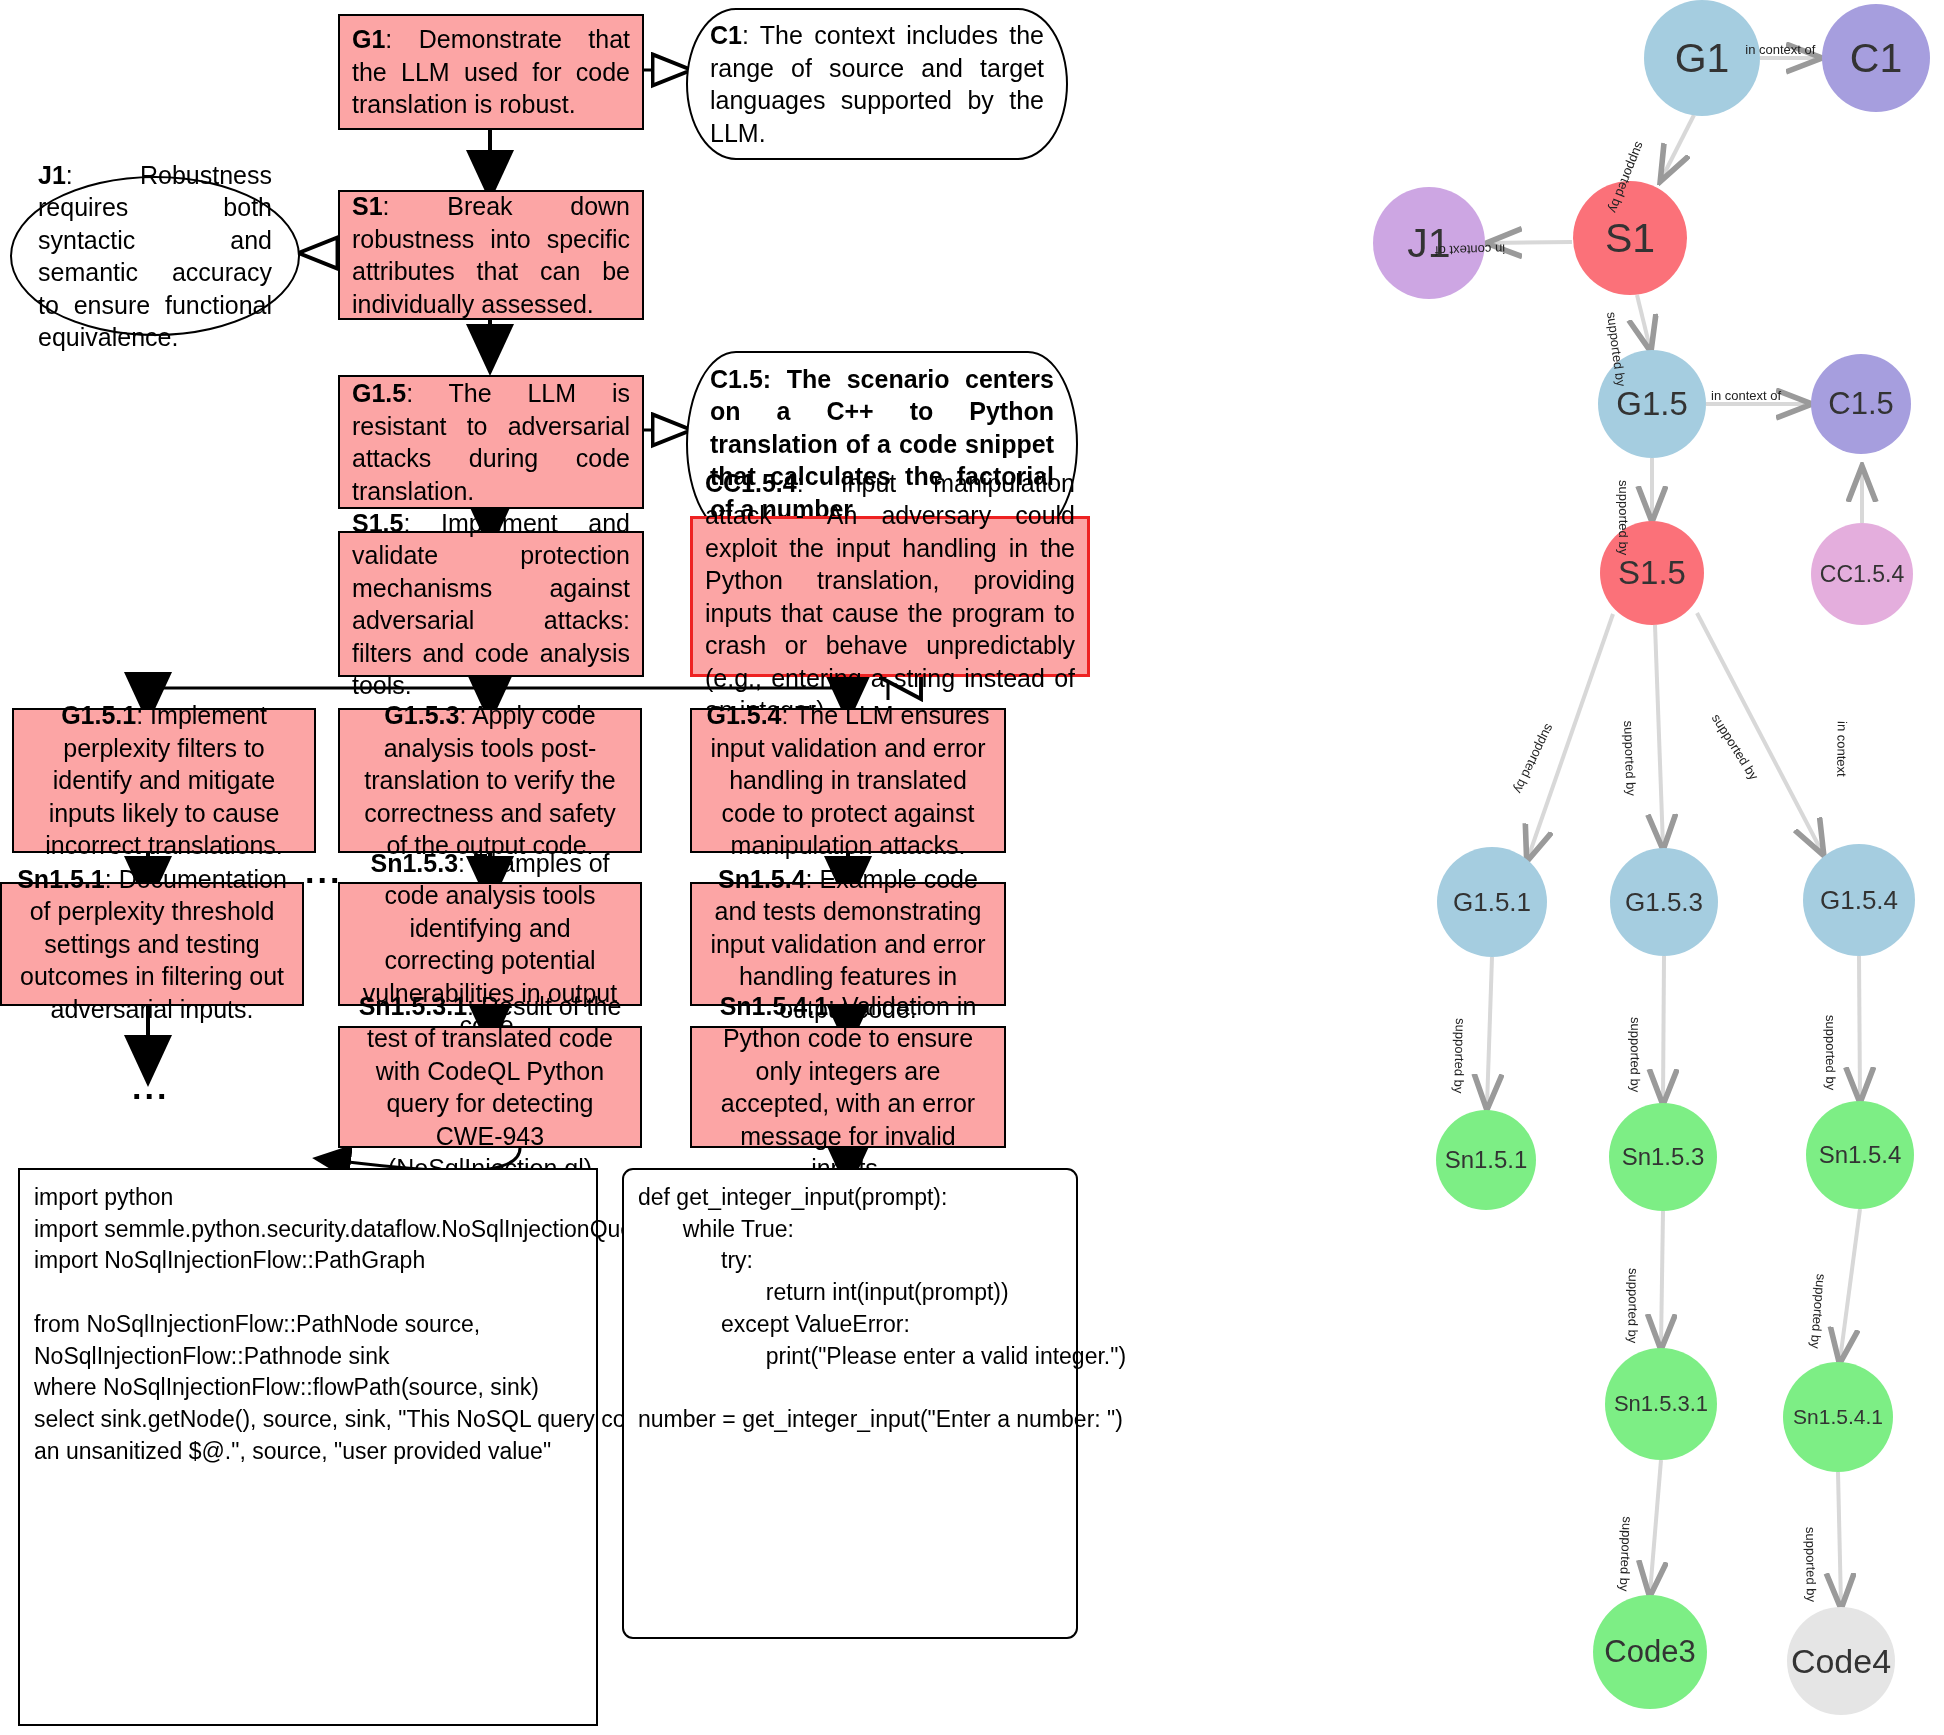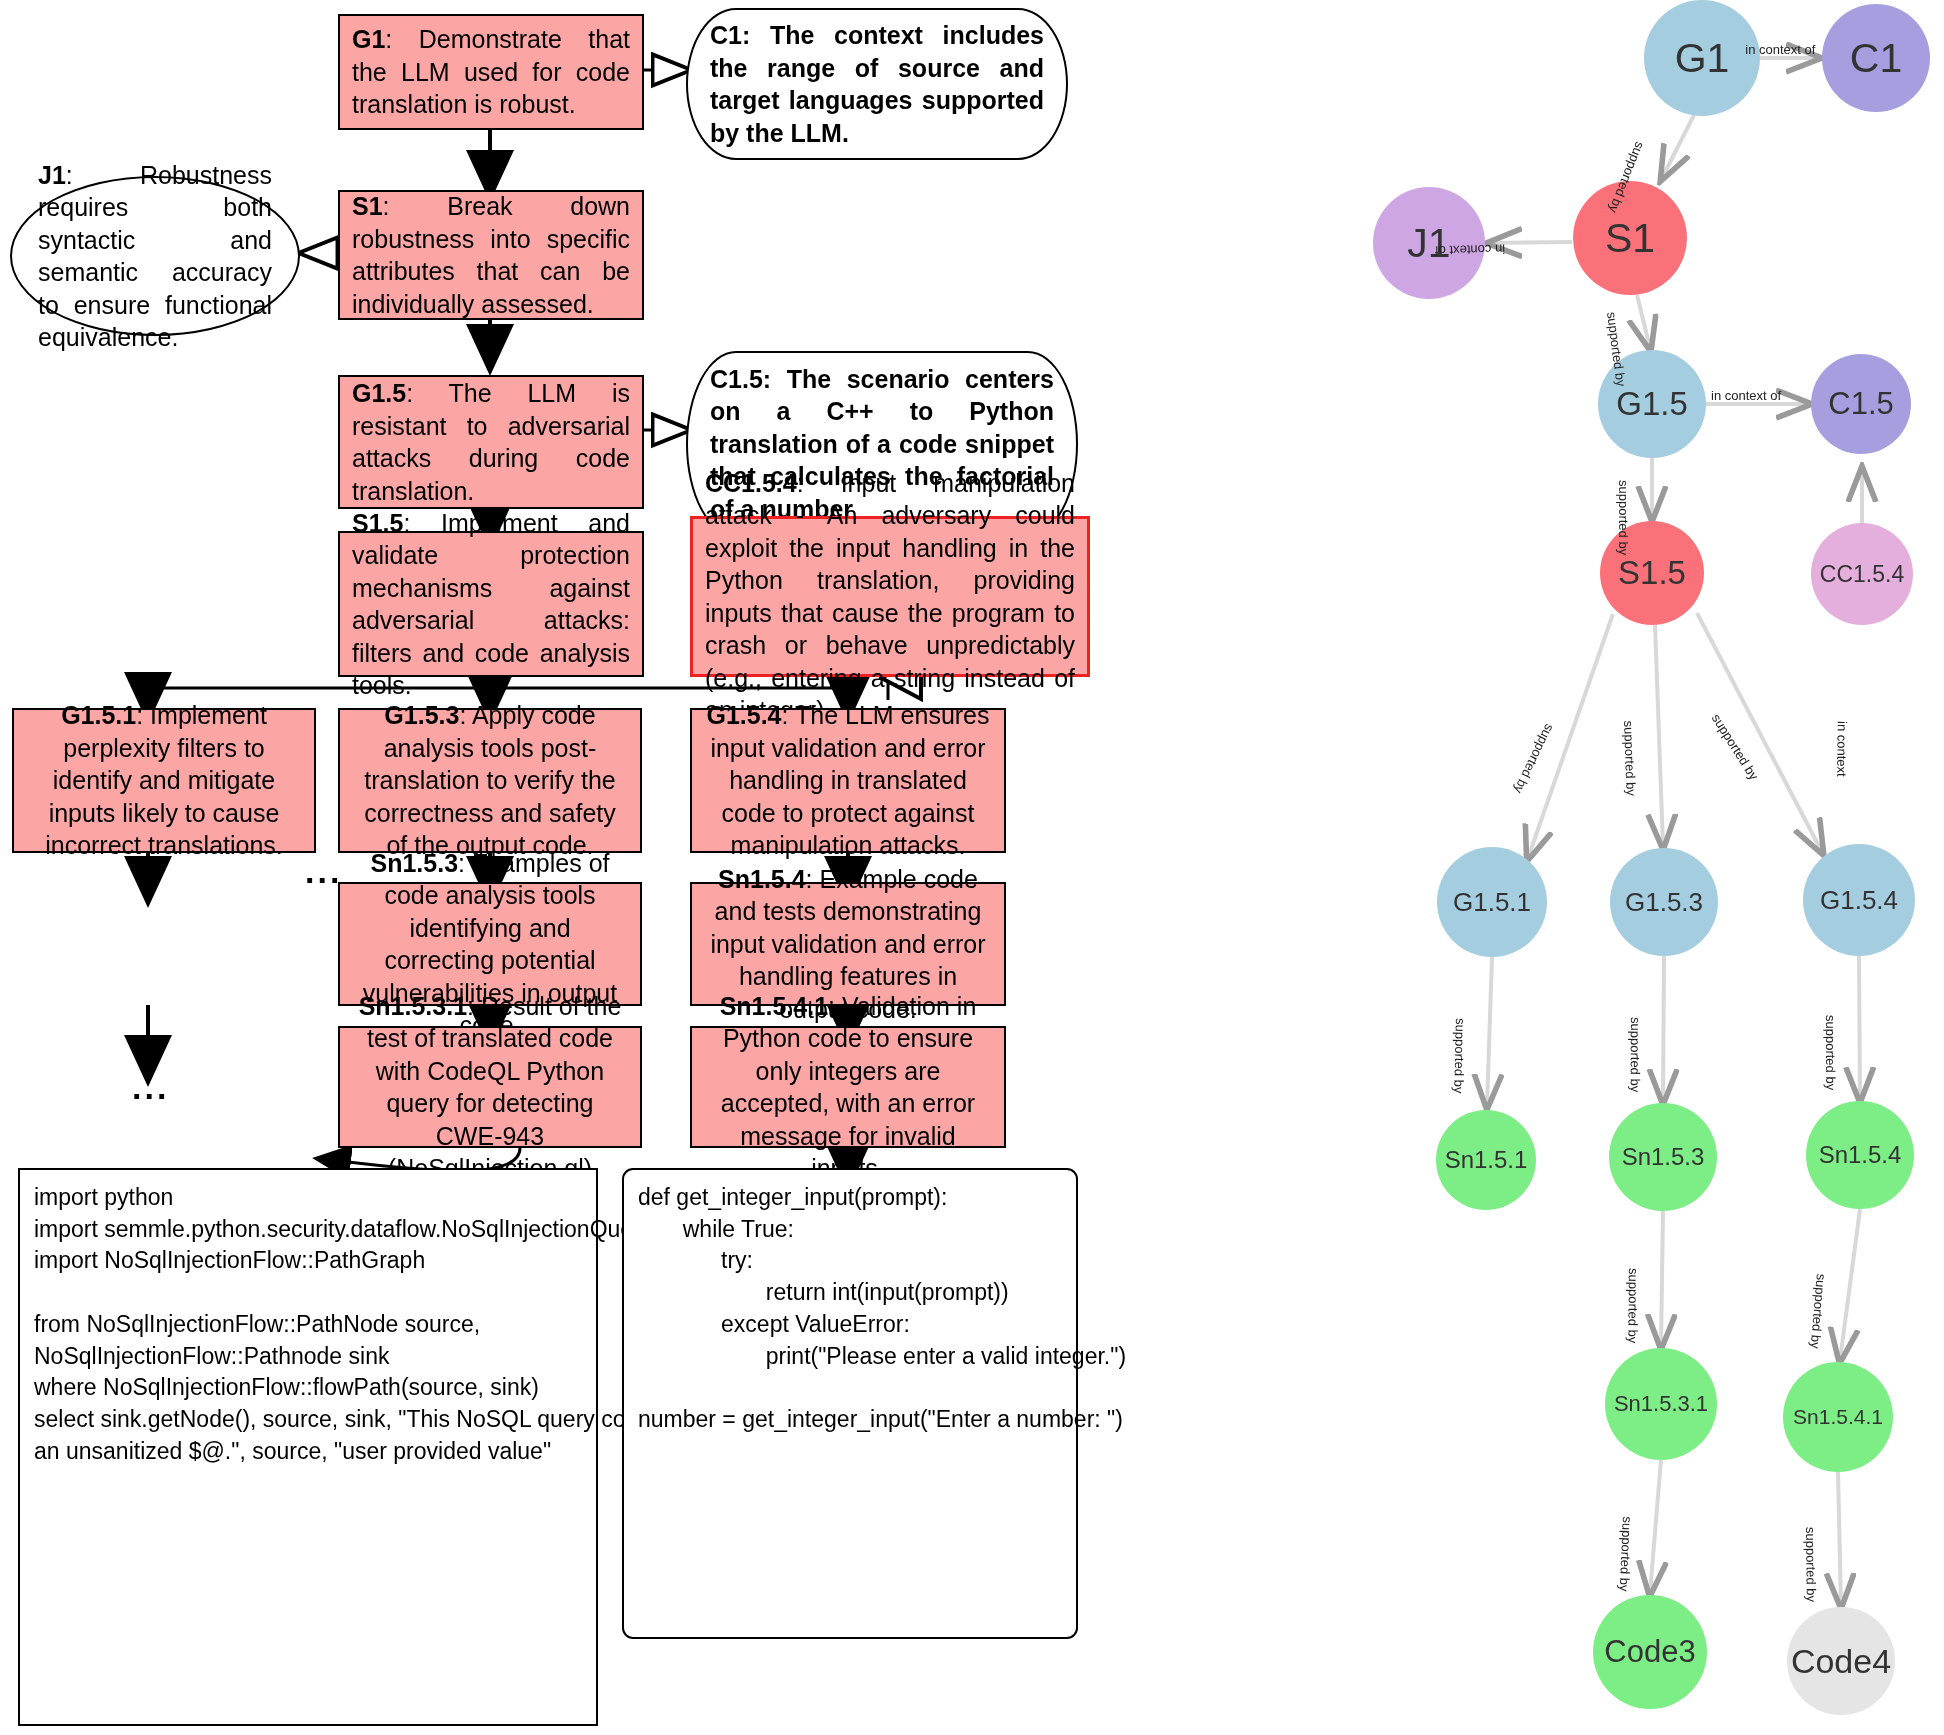--- a/index.html
+++ b/index.html
@@ -100,21 +100,21 @@
 
     <path d="M520,1148 C520,1185 400,1168 330,1160" fill="none" stroke="#000" stroke-width="3" marker-end="url(#sol)"></path>
 
     <line x1="848" y1="1148" x2="848" y2="1168" stroke="#000" stroke-width="4" marker-end="url(#sol)"></line>
   </svg>
 
   <div class="node goal" style="left:338px;top:14px;width:306px;height:116px;">
     <div class="txt"><b>G1</b><span>: Demonstrate that the LLM used for code translation is robust.</span></div>
   </div>
 
-  <div class="ctx" style="left:686px;top:8px;width:382px;height:152px;font-weight:bold;">
+  <div class="ctx" style="left:686px;top:8px;width:382px;height:152px;">
     <div class="txt"><b>C1</b><span>: The context includes the range of source and target languages supported by the LLM.</span></div>
   </div>
 
   <div class="node goal" style="left:338px;top:190px;width:306px;height:130px;">
     <div class="txt"><b>S1</b><span>: Break down robustness into specific attributes that can be individually assessed.</span></div>
   </div>
 
   <div class="just" style="left:10px;top:176px;width:290px;height:160px;">
     <div class="txt"><b>J1</b><span>: Robustness requires both syntactic and semantic accuracy to ensure functional equivalence.</span></div>
   </div>
@@ -140,20 +140,23 @@
   </div>
 
   <div class="node goal-c" style="left:338px;top:708px;width:304px;height:145px;">
     <div class="txt"><b>G1.5.3</b><span>: Apply code analysis tools post-translation to verify the correctness and safety of the output code.</span></div>
   </div>
 
   <div class="node goal-c" style="left:690px;top:708px;width:316px;height:145px;">
     <div class="txt"><b>G1.5.4</b><span>: The LLM ensures input validation and error handling in translated code to protect against manipulation attacks.</span></div>
   </div>
 
+  <div class="node goal-c" style="left:0px;top:882px;width:304px;height:124px;">
+    <div class="txt"><b>Sn1.5.1</b><span>: Documentation of perplexity threshold settings and testing outcomes in filtering out adversarial inputs.</span></div>
+  </div>
 
   <div class="node goal-c" style="left:338px;top:882px;width:304px;height:124px;">
     <div class="txt"><b>Sn1.5.3</b><span>: Examples of code analysis tools identifying and correcting potential vulnerabilities in output code.</span></div>
   </div>
 
   <div class="node goal-c" style="left:690px;top:882px;width:316px;height:124px;">
     <div class="txt"><b>Sn1.5.4</b><span>: Example code and tests demonstrating input validation and error handling features in output code.</span></div>
   </div>
 
   <div class="node goal-c" style="left:338px;top:1026px;width:304px;height:122px;">

